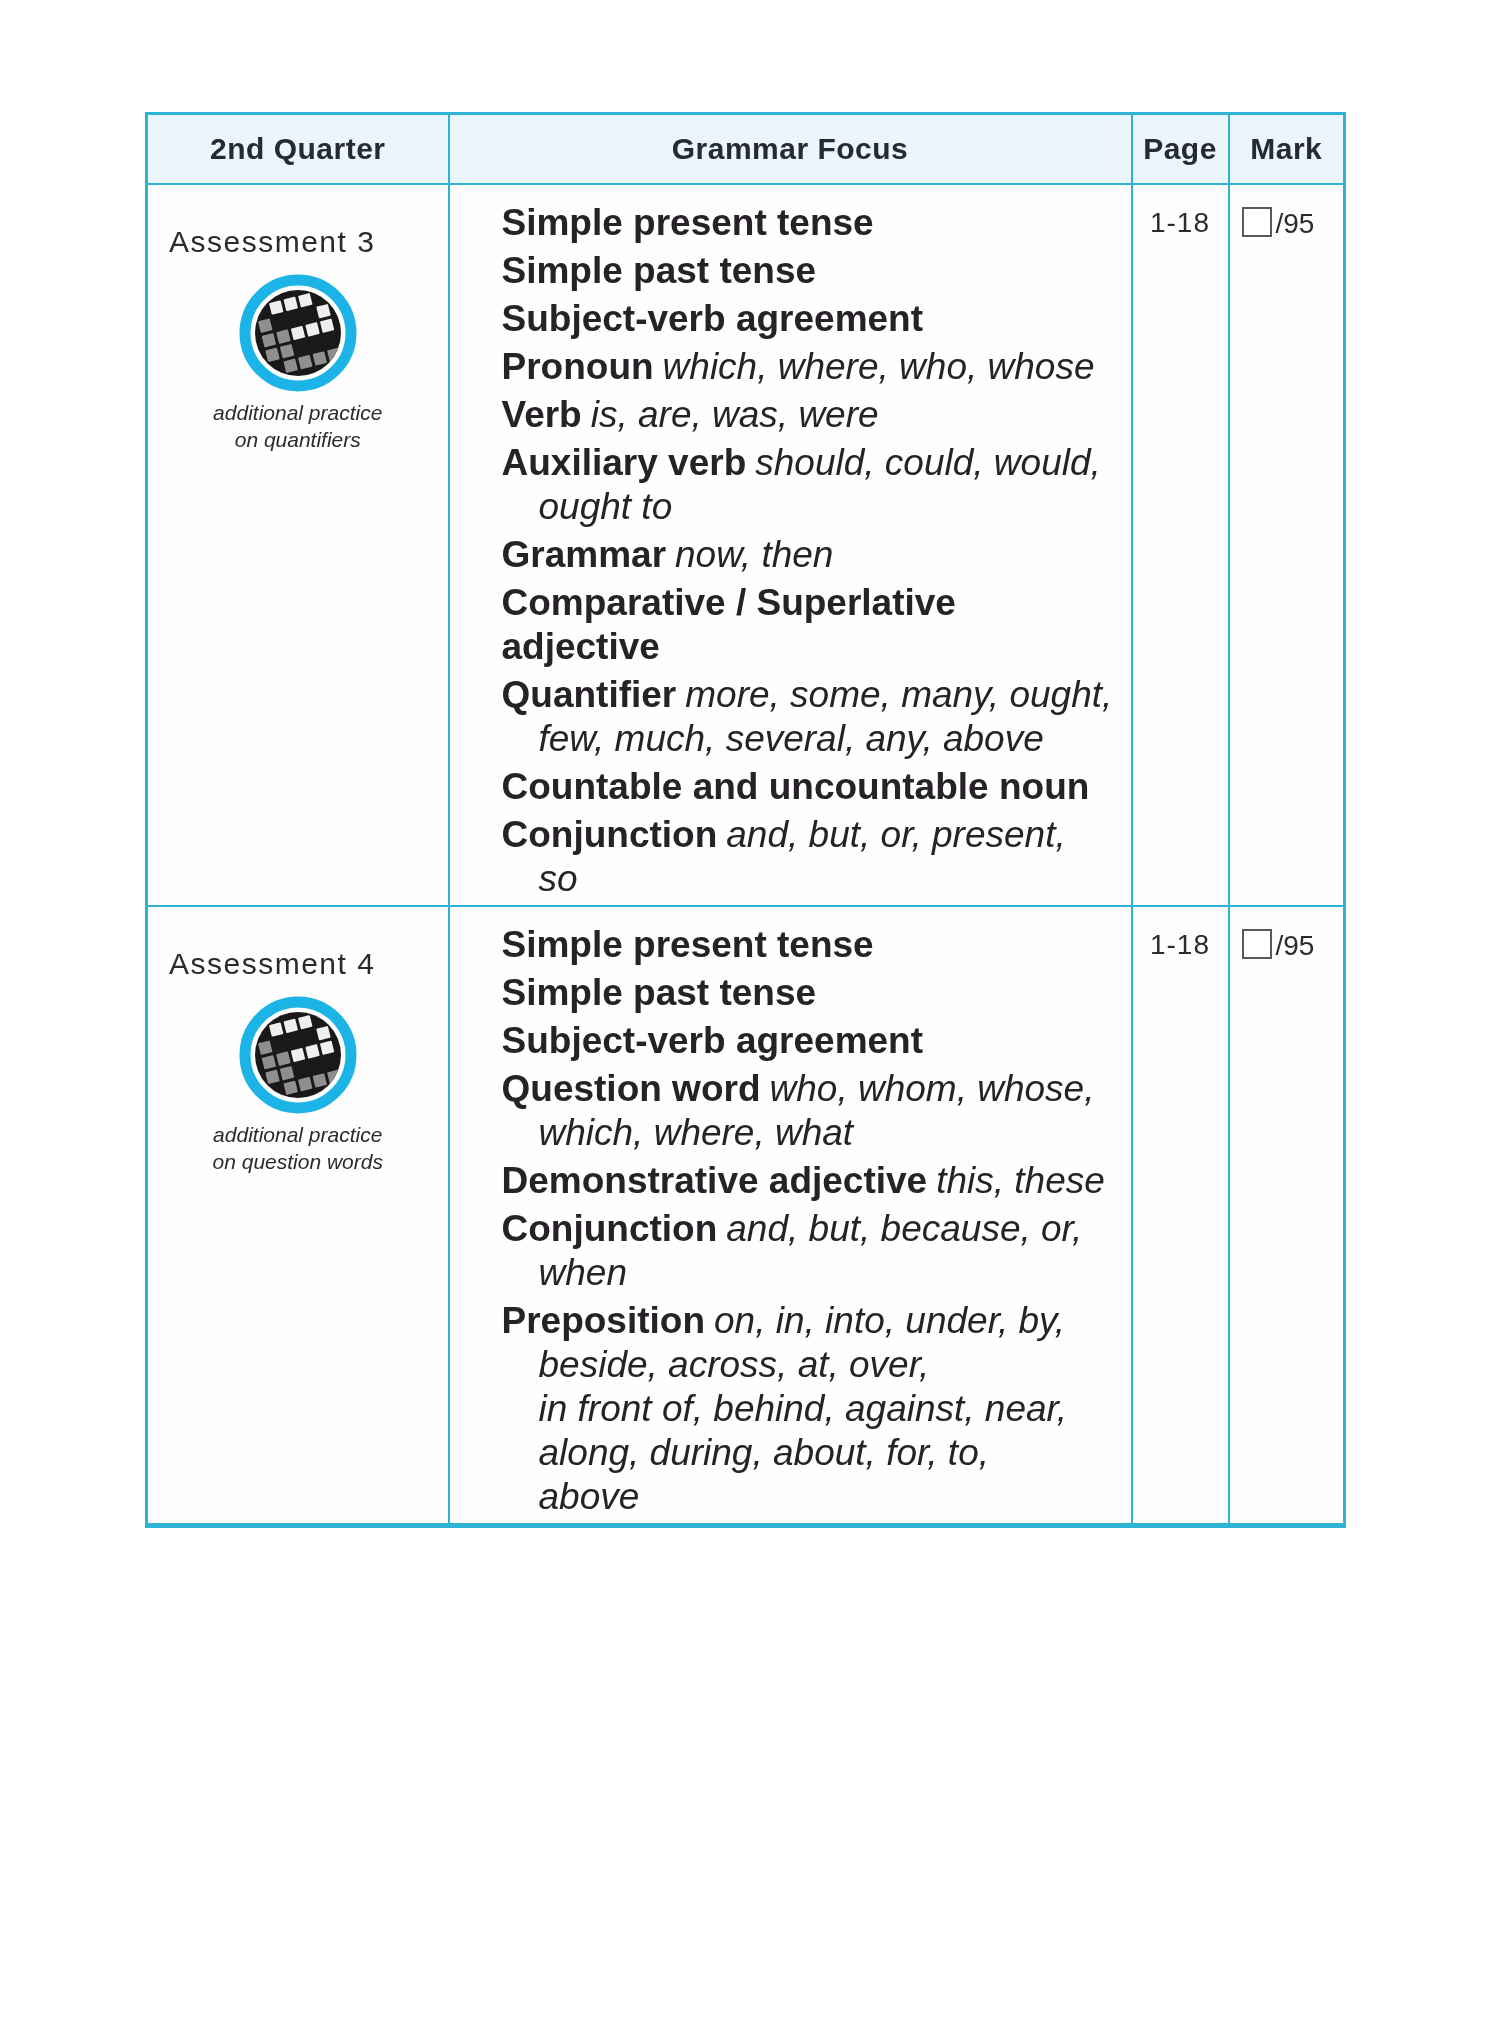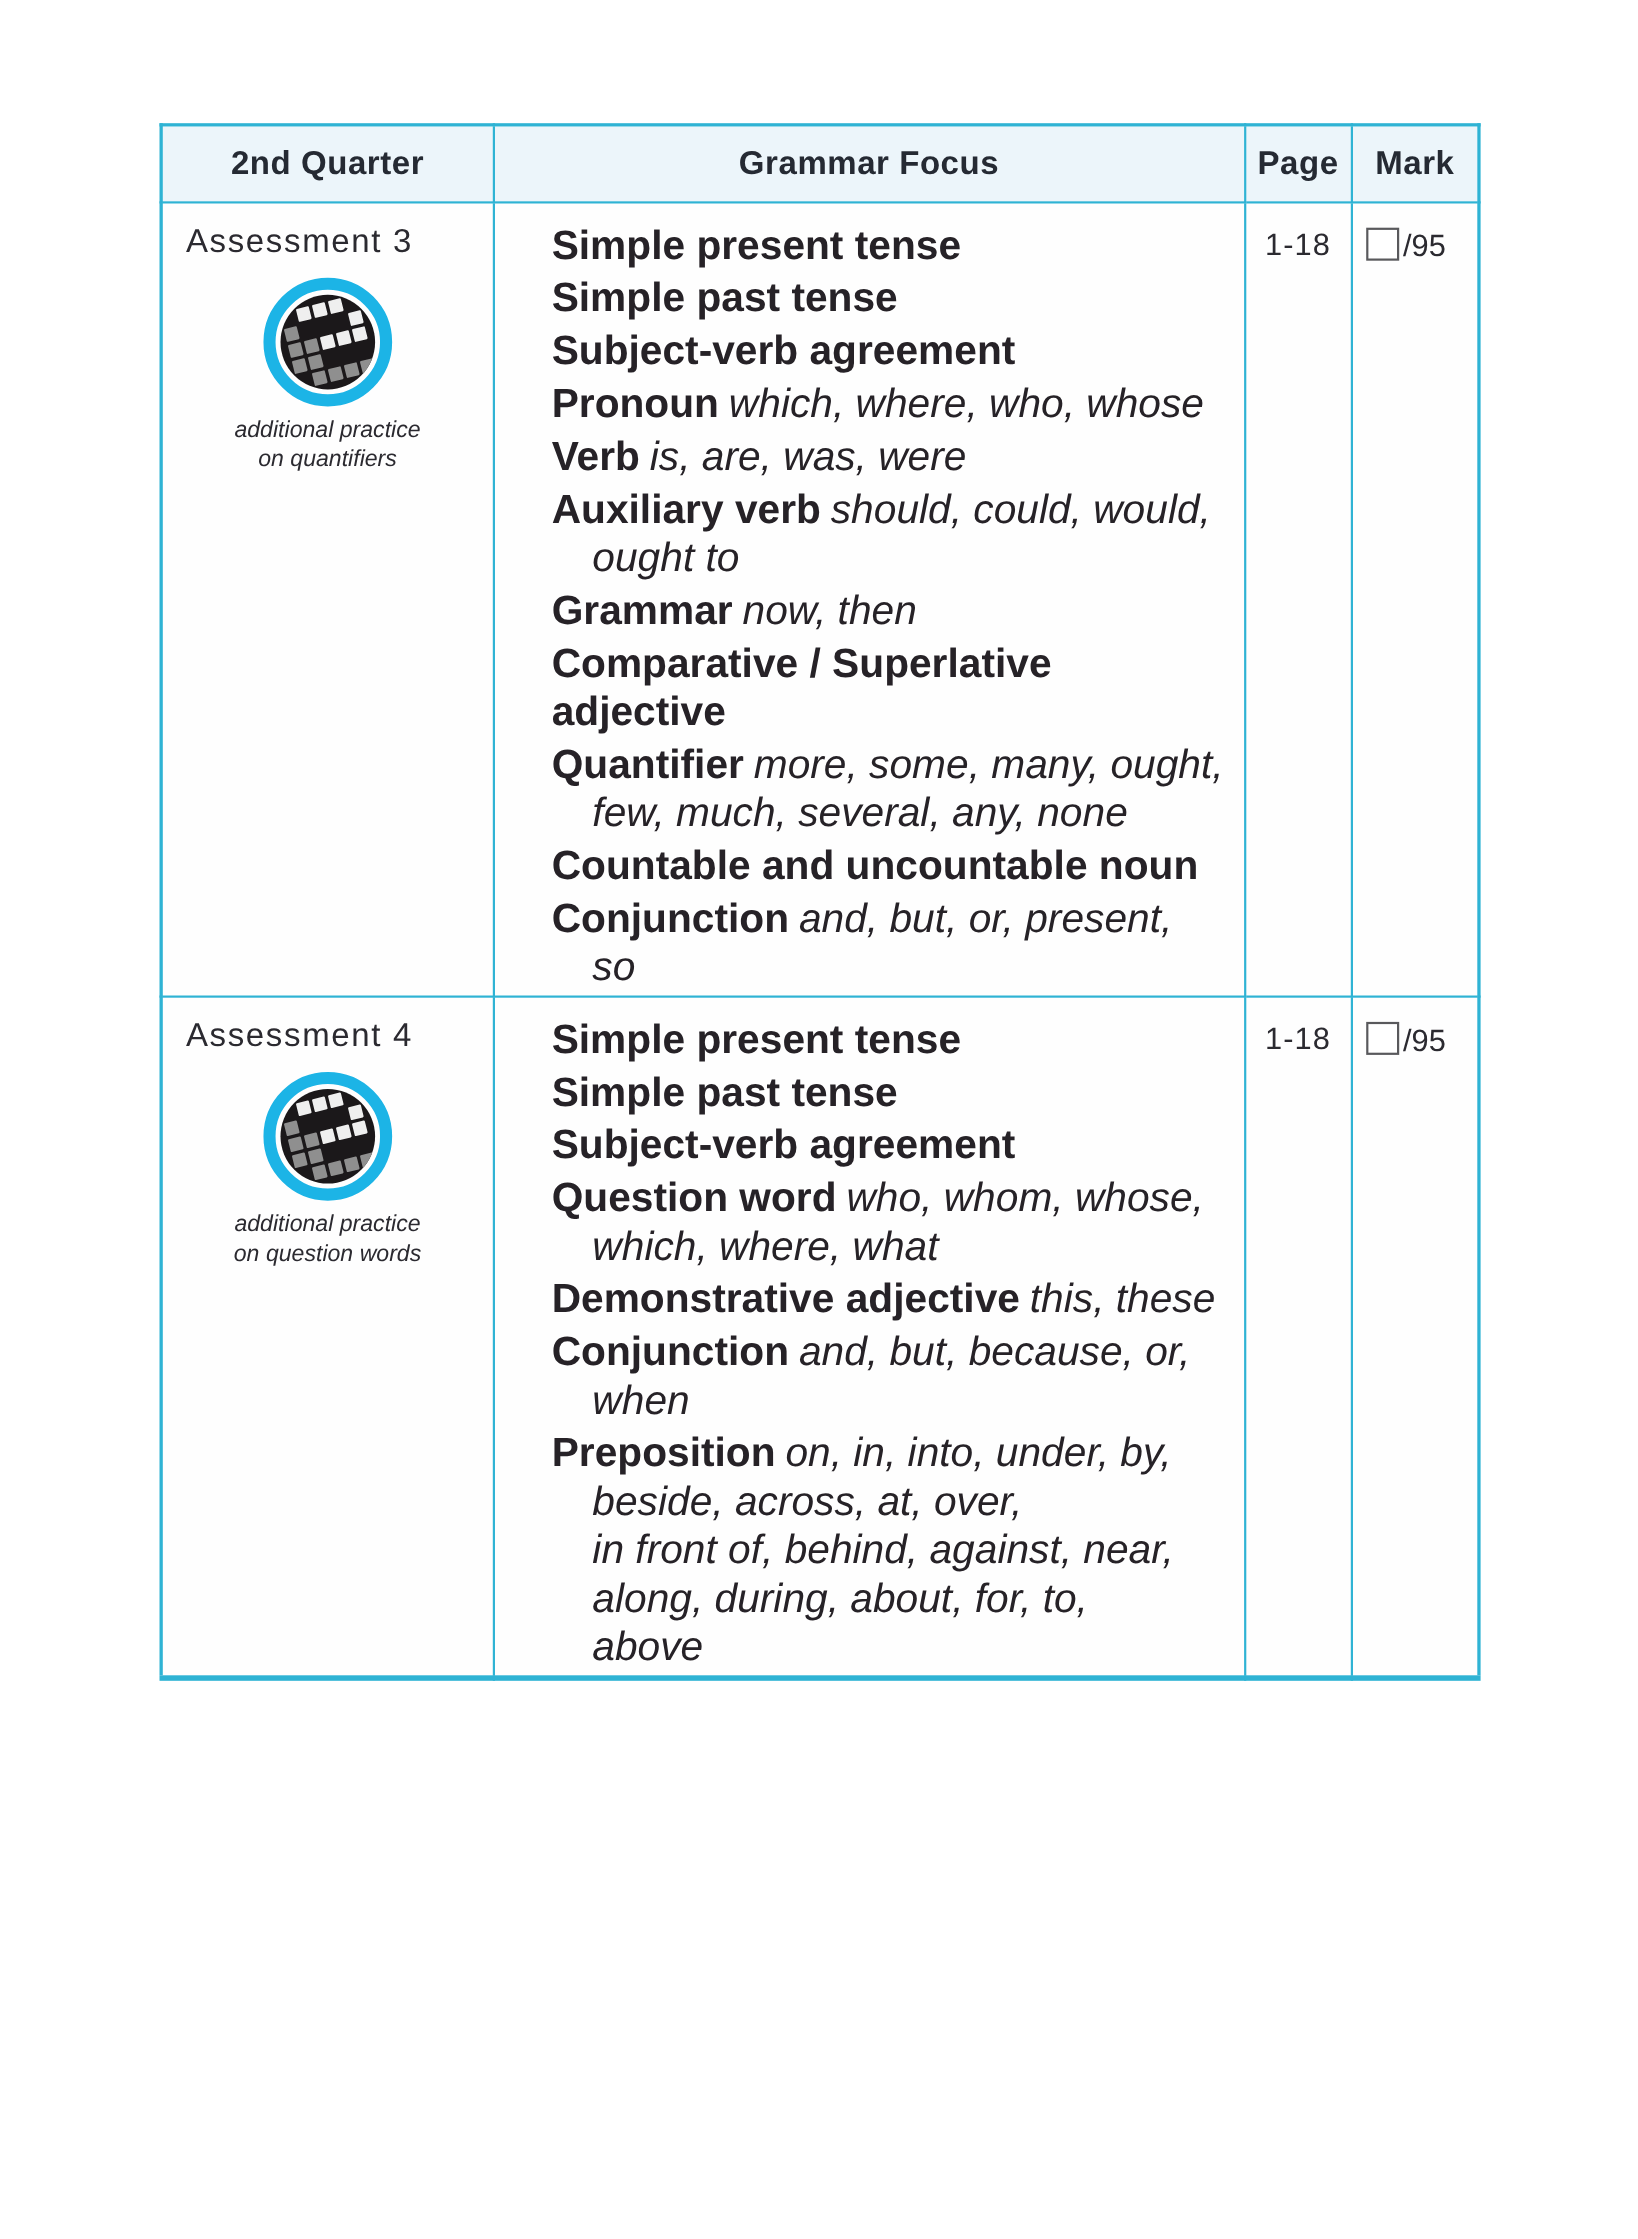--- a/index.html
+++ b/index.html
@@ -15,21 +15,21 @@
   }
   th,td{border:2px solid #2fb3d4;vertical-align:top;overflow:hidden;}
   th{
     height:66px;background:#ecf5fa;font-size:30px;font-weight:700;
     color:#252a33;vertical-align:middle;text-align:center;letter-spacing:.5px;
   }
   tr.row-a{height:697px;}
   tr.row-b{height:613px;}
 
   
-  .cell-assess{text-align:center;padding-top:18px;border-radius:18px;}
+  .cell-assess{text-align:center;padding-top:40px;border-radius:18px;}
   .assess-name{
     text-align:left;padding-left:20px;font-size:30px;letter-spacing:1.5px;
     color:#2b2a30;font-weight:400;
   }
   .badge{width:124px;height:124px;margin:12px auto 4px;display:block;}
   .caption{font-style:italic;font-size:21px;line-height:27px;color:#2b2a30;}
 
   
   .cell-gf{padding:16px 10px 0 52px;}
   .gf-item{font-size:37px;line-height:44px;margin-bottom:4px;color:#262227;}
@@ -117,21 +117,21 @@
       <div class="gf-item"><span class="gf-term">Pronoun</span><span class="gf-ex">which, where, who, whose</span></div>
       <div class="gf-item"><span class="gf-term">Verb</span><span class="gf-ex">is, are, was, were</span></div>
       <div class="gf-item">
         <span class="gf-term">Auxiliary verb</span><span class="gf-ex">should, could, would,</span>
         <div class="gf-cont">ought to</div>
       </div>
       <div class="gf-item"><span class="gf-term">Grammar</span><span class="gf-ex">now, then</span></div>
       <div class="gf-item"><span class="gf-term">Comparative / Superlative adjective</span></div>
       <div class="gf-item">
         <span class="gf-term">Quantifier</span><span class="gf-ex">more, some, many, ought,</span>
-        <div class="gf-cont">few, much, several, any, none</div>
+        <div class="gf-cont">few, much, several, any, above</div>
       </div>
       <div class="gf-item"><span class="gf-term">Countable and uncountable noun</span></div>
       <div class="gf-item">
         <span class="gf-term">Conjunction</span><span class="gf-ex">and, but, or, present,</span>
         <div class="gf-cont">so</div>
       </div>
     </td>
     <td class="cell-page"><span>1-18</span></td>
     <td class="cell-mark">
       <span class="mark-box"></span><span>/95</span>

